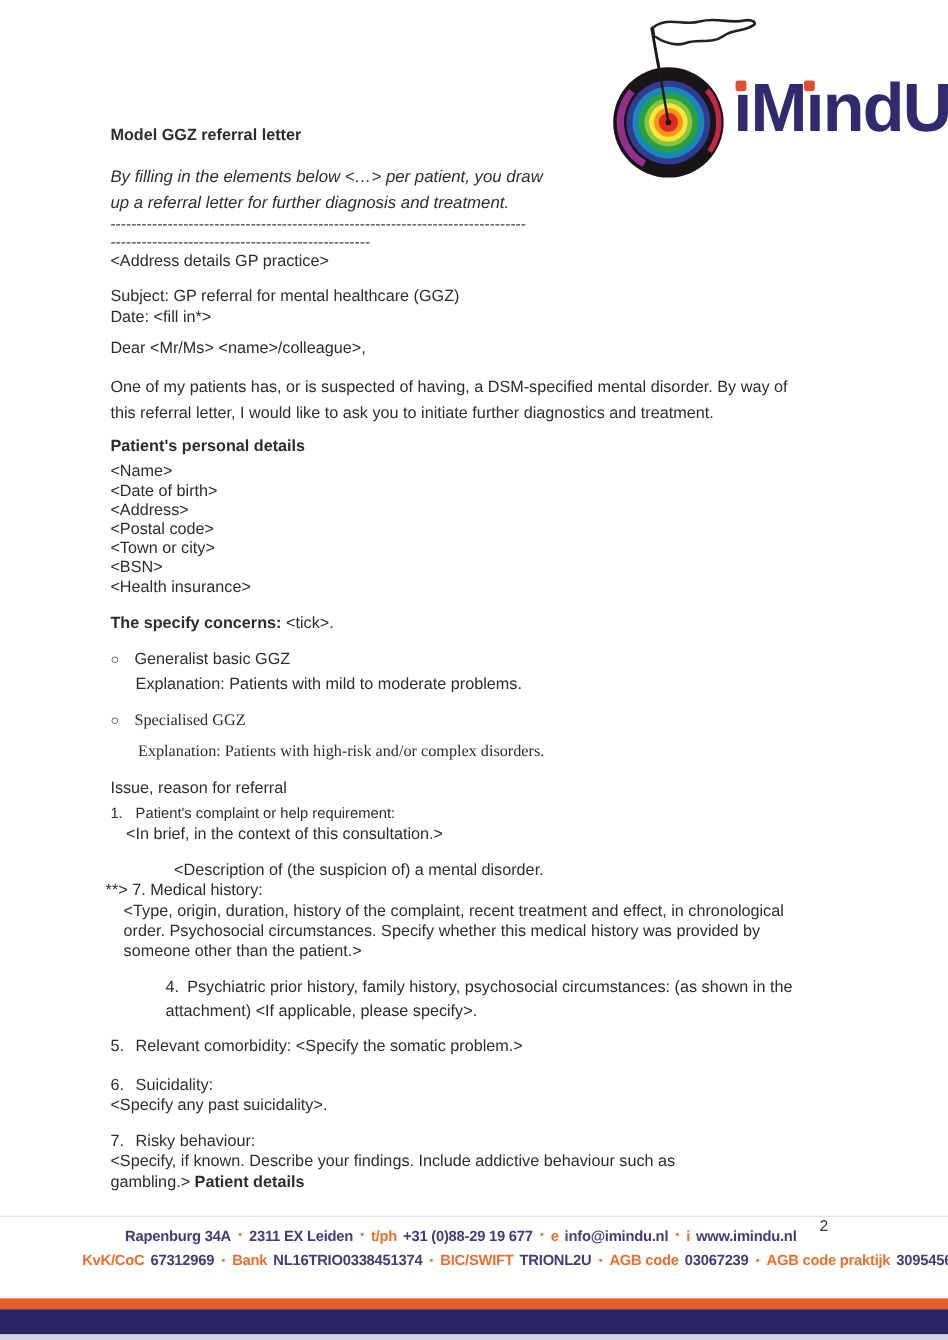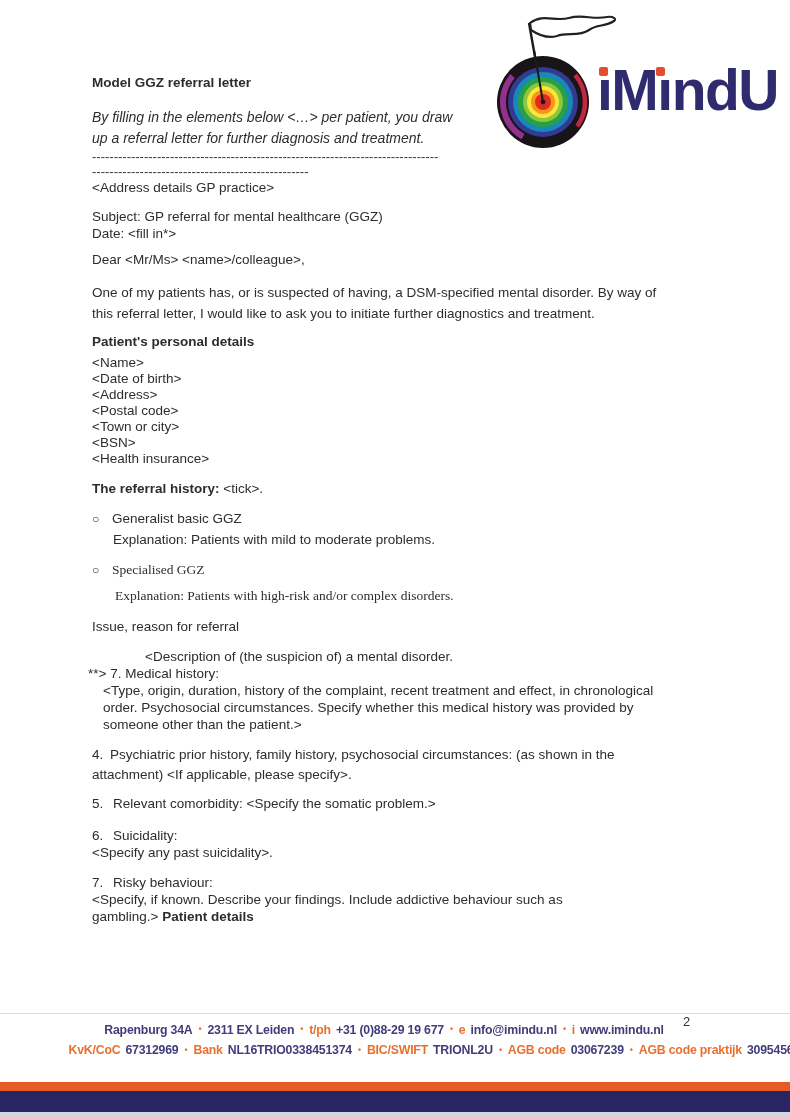--- a/index.html
+++ b/index.html
@@ -1,29 +1,29 @@
 <!DOCTYPE html>
 <html><head>
 <meta charset="utf-8">
 <style>
   html,body{margin:0;padding:0;}
   body{background:#ffffff;font-family:"Liberation Sans","DejaVu Sans",sans-serif;}
   .page{position:relative;width:790px;height:1117px;background:#fff;overflow:hidden;}
 
   
-  .logo{position:absolute;top:10px;right:22px;width:275px;height:140px;}
+  .logo{position:absolute;top:10px;right:8px;width:275px;height:140px;}
   .logo-svg{position:absolute;left:0;top:0;}
   .logo-text{position:absolute;left:104px;top:52px;height:60px;font-size:57px;line-height:57px;
              font-weight:600;color:#302b6e;letter-spacing:-1.5px;}
   .idot{position:absolute;width:9px;height:9px;background:#e14e2d;border-radius:2px;top:5px;}
   .idot1{left:2px;}
   .idot2{left:59px;}
 
   
-  .content{position:absolute;left:92px;top:74px;width:600px;color:#2d2d2d;font-size:13.5px;line-height:17px;}
+  .content{position:absolute;left:92px;top:104px;width:600px;color:#2d2d2d;font-size:13.5px;line-height:17px;}
   .bold{font-weight:bold;}
   .title{font-weight:bold;}
   .intro{margin-top:16px;font-style:italic;font-size:14px;line-height:21px;}
   .divider{margin-top:1px;font-size:13px;line-height:14px;color:#3a3a3a;}
   .divider2{line-height:14px;}
   .addr{margin-top:0;}
   .subject{margin-top:12px;}
   .salutation{margin-top:9px;}
   .opening{margin-top:14px;line-height:21px;}
   .pheading{margin-top:9px;font-weight:bold;}
@@ -36,21 +36,21 @@
   .opt-expl2{margin-top:8px;padding-left:23px;}
   .issue{margin-top:14px;font-weight:normal;}
   .item{margin-top:13px;}
   .item1{margin-top:5px;}
   .num{display:inline-block;width:21px;}
   .sm{font-size:12.3px;line-height:16px;}
   .sub1{padding-left:13px;}
   .sub2{padding-left:53px;}
   .item3head{margin-left:-4px;}
   .item3 .hang{padding-left:11px;}
-  .item4 div{line-height:20px;}
+  .item4 div{line-height:20px;margin-left:46px;}
   .item6 div,.item7 div{line-height:17px;}
 
   
   .page-number{position:absolute;left:683px;top:1014px;font-size:13px;color:#333;}
   .footer-rule{position:absolute;left:0;top:1013px;width:790px;height:1px;background:#dcdcdc;}
   .footer-text{position:absolute;left:0;top:1022px;width:702px;text-align:center;
                padding-left:66px;box-sizing:border-box;font-weight:600;letter-spacing:-0.2px;}
   .fline{font-size:12.3px;line-height:14px;margin-bottom:6px;white-space:nowrap;}
   .fseg{margin:0 2.5px;}
   .n{color:#413d7a;}
@@ -121,35 +121,39 @@
       <div>&lt;Name&gt;</div>
       <div>&lt;Date of birth&gt;</div>
       <div>&lt;Address&gt;</div>
       <div>&lt;Postal code&gt;</div>
       <div>&lt;Town or city&gt;</div>
       <div>&lt;BSN&gt;</div>
       <div>&lt;Health insurance&gt;</div>
     </div>
 
     <div class="referral">
-      <span class="bold">The referral history:</span><span> &lt;tick&gt;.</span>
+      <span class="bold">The specify concerns:</span><span> &lt;tick&gt;.</span>
     </div>
 
     <div class="option">
       <span class="opt-marker">○</span><span>Generalist basic GGZ</span>
       <div class="opt-expl">Explanation: Patients with mild to moderate problems.</div>
     </div>
 
     <div class="option" style="margin-top:13px;font-family:Liberation Serif, serif;">
       <span class="opt-marker">○</span><span>Specialised GGZ</span>
       <div class="opt-expl opt-expl2">Explanation: Patients with high-risk and/or complex disorders.</div>
     </div>
 
     <div class="issue">Issue, reason for referral</div>
 
+    <div class="item item1">
+      <div class="sm"><span class="num">1.</span><span>Patient's complaint or help requirement:</span></div>
+      <div class="sub1">&lt;In brief, in the context of this consultation.&gt;</div>
+    </div>
 
     <div class="item">
       <div class="sub2">&lt;Description of (the suspicion of) a mental disorder.</div>
     </div>
 
     <div class="item item3" style="margin-top:0;">
       <div class="item3head"><span>**&gt;</span><span> 7. Medical history:</span></div>
       <div class="hang">&lt;Type, origin, duration, history of the complaint, recent treatment and effect, in chronological</div>
       <div class="hang">order. Psychosocial circumstances. Specify whether this medical history was provided by</div>
       <div class="hang">someone other than the patient.&gt;</div>

